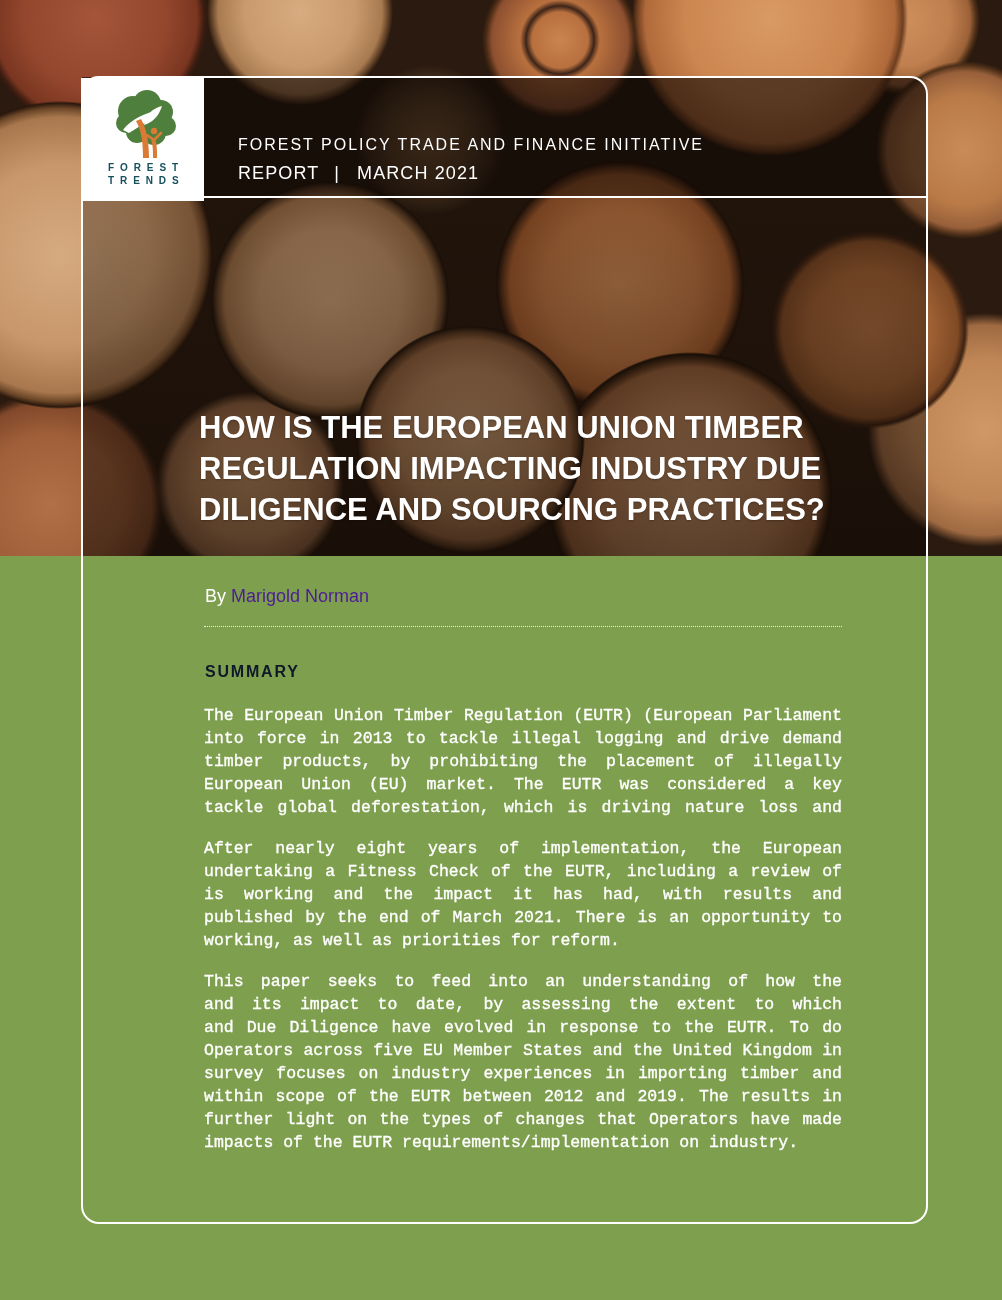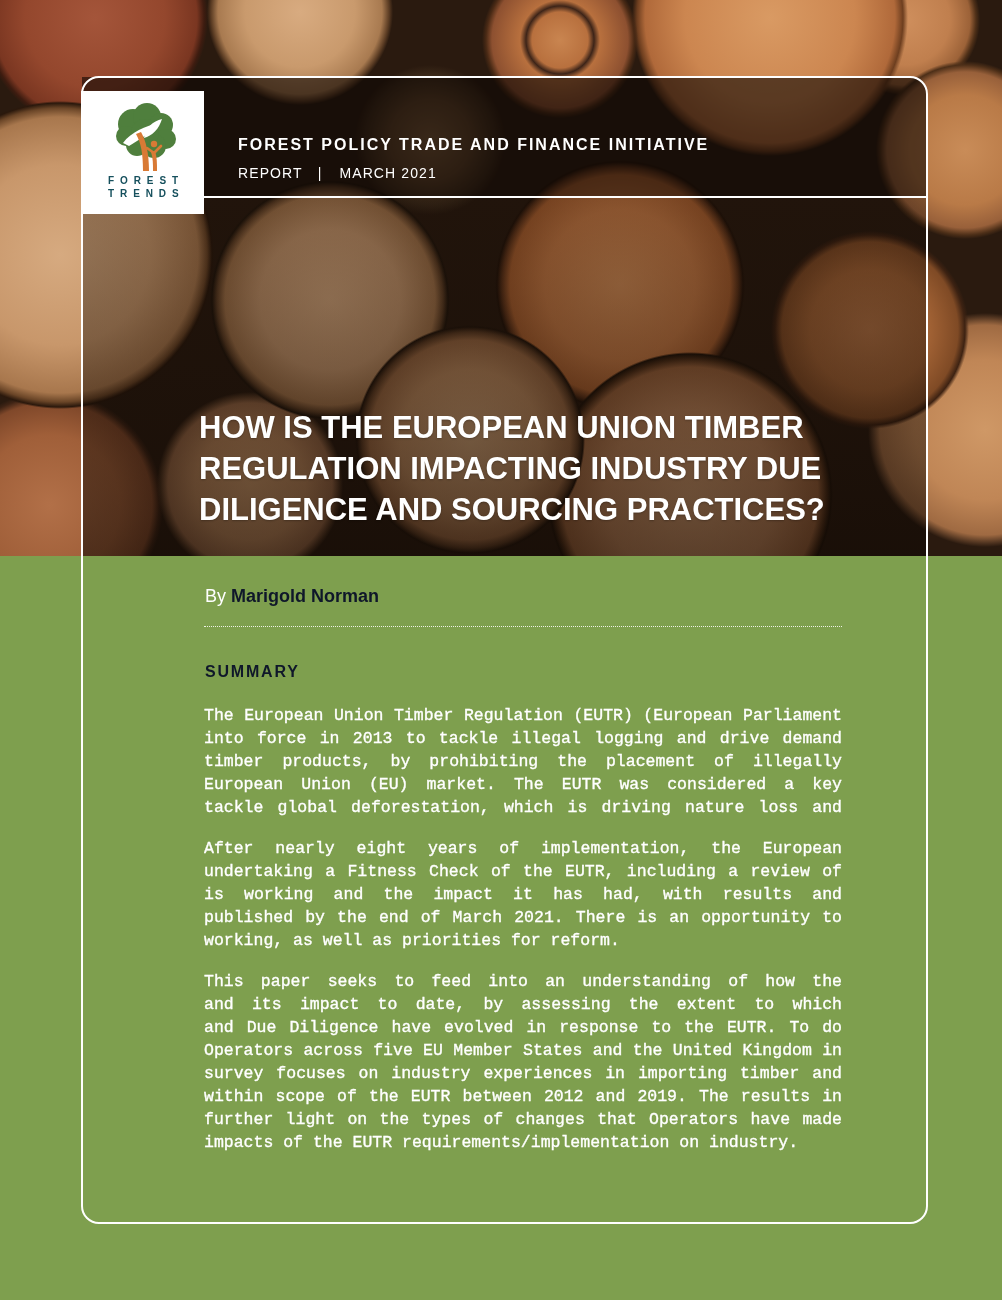--- a/index.html
+++ b/index.html
@@ -45,50 +45,50 @@
   .frame {
     position: absolute; left: 81px; top: 76px; width: 847px; height: 1148px;
     box-sizing: border-box;
     border: 2px solid #ffffff;
     border-radius: 18px;
   }
   .header-rule {
     position: absolute; left: 82px; top: 196px; width: 845px; height: 2px; background: #ffffff;
   }
   .logo-box {
-    position: absolute; left: 81px; top: 91px; width: 123px; height: 123px; background: #ffffff;
+    position: absolute; left: 81px; top: 78px; width: 123px; height: 123px; background: #ffffff;
   }
   .logo-box svg { position: absolute; left: 0; top: 0; }
   .logo-word {
     position: absolute; left: 27px; font-size: 10px; font-weight: bold; color: #16505d;
     letter-spacing: 5.9px; line-height: 10px;
   }
   .logo-word.l1 { top: 85px; }
   .logo-word.l2 { top: 98px; text-align: center; }
 
   .program {
-    position: absolute; left: 238px; top: 135px; font-size: 16px; font-weight: bold;
+    position: absolute; left: 238px; top: 135px; font-size: 16px; font-weight: normal;
     letter-spacing: 2px; line-height: 20px; white-space: nowrap;
   }
   .docline {
-    position: absolute; left: 238px; top: 164px; font-size: 14px; letter-spacing: 1.1px;
+    position: absolute; left: 238px; top: 164px; font-size: 18px; letter-spacing: 1.1px;
     line-height: 18px; white-space: nowrap;
   }
   .docline .sep { display: inline-block; margin: 0 17px 0 15px; }
 
   .title {
     position: absolute; left: 199px; top: 407px; font-size: 31px; font-weight: bold;
     line-height: 41px; white-space: nowrap; text-shadow: 0 1px 2px rgba(0,0,0,0.25);
   }
   .title span { display: block; }
 
   .byline {
     position: absolute; left: 205px; top: 585px; font-size: 18px; line-height: 22px; white-space: nowrap;
   }
-  .byline .author { color: #0f172a; font-weight: bold; }
+  .byline .author { color: #4c1d95; font-weight: normal; }
 
   .dotted-rule {
     position: absolute; left: 204px; top: 626px; width: 638px; height: 0;
     border-top: 1px dotted rgba(255,255,255,0.85);
   }
   .summary-heading {
     position: absolute; left: 205px; top: 662px; font-size: 16px; font-weight: bold;
     letter-spacing: 1.8px; line-height: 20px; color: #0f172a;
   }
   .summary-body {

